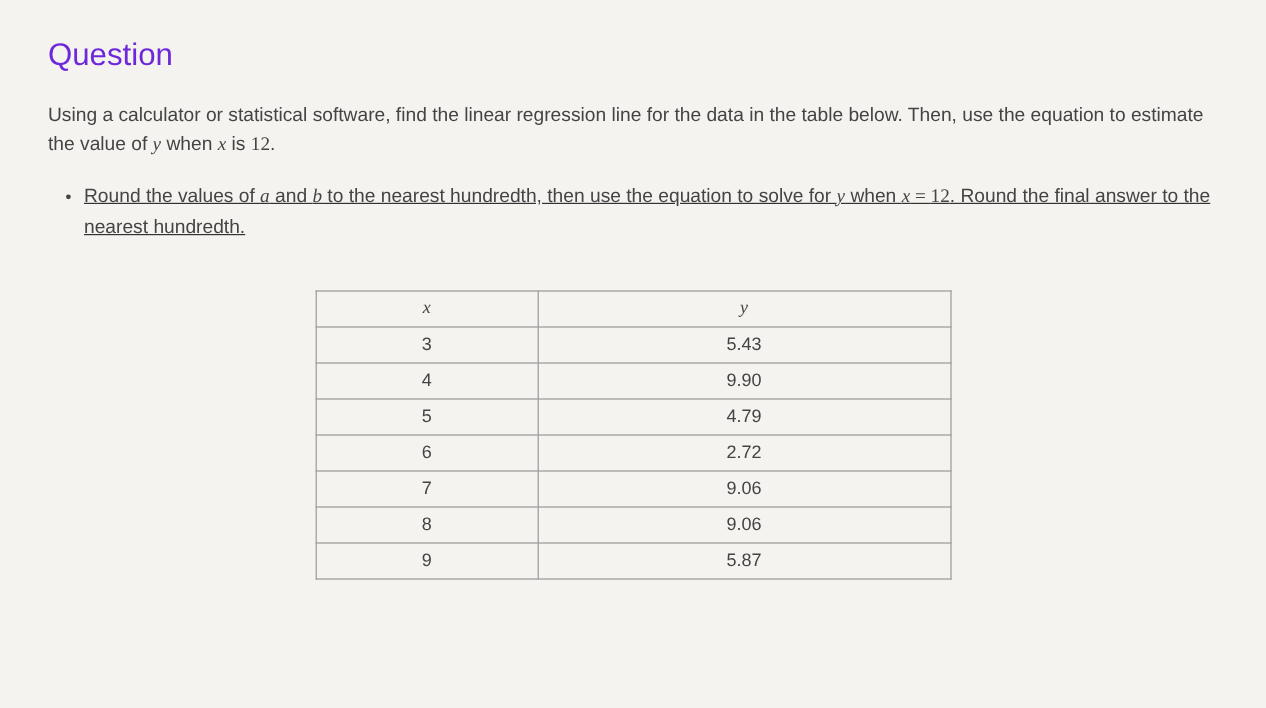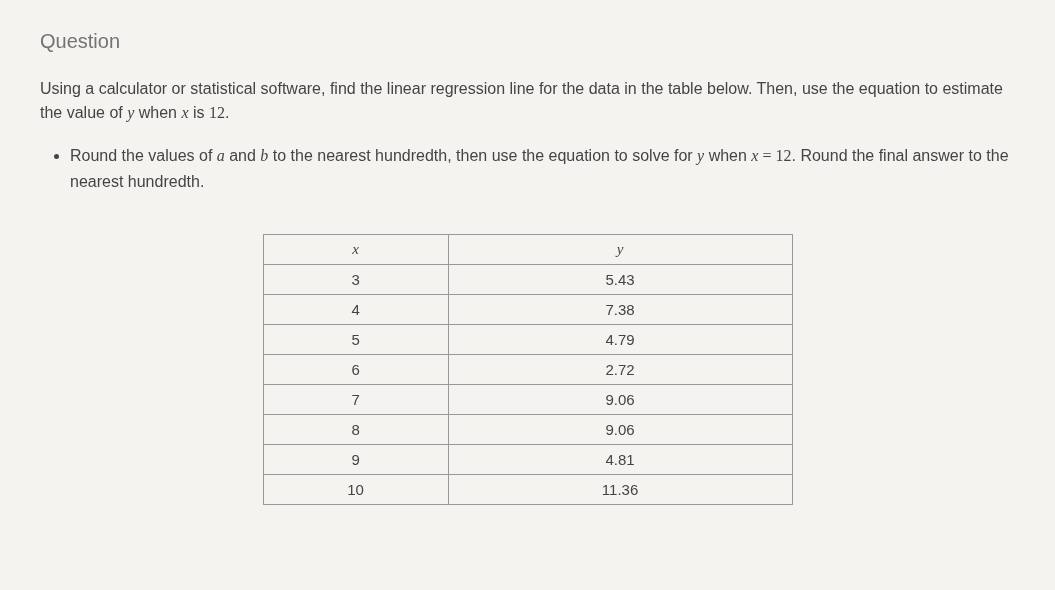--- a/index.html
+++ b/index.html
@@ -9,35 +9,36 @@
     }
     body {
       font-family: -apple-system, BlinkMacSystemFont, 'Segoe UI', Arial, sans-serif;
       background: #f5f3f0;
       width: 1055px;
       height: 590px;
       padding: 30px 40px;
       color: #333;
     }
     .question-title {
-      font-size: 20px;
+      font-size: 26px;
       font-weight: 500;
-      color: #737373;
+      color: #6d28d9;
       margin-bottom: 20px;
     }
     .question-body {
       font-size: 16px;
       line-height: 1.5;
       color: #444;
       margin-bottom: 18px;
       margin-top: 24px;
     }
     .bullet-list {
       padding-left: 30px;
       margin-bottom: 30px;
+      text-decoration: underline;
     }
     .bullet-item {
       font-size: 16px;
       line-height: 1.6;
       color: #444;
       list-style-type: disc;
     }
     .math-var {
       font-family: 'Times New Roman', serif;
       font-style: italic;
@@ -97,41 +98,37 @@
         <th class="col-y">y</th>
       </tr>
     </thead>
     <tbody>
       <tr>
         <td>3</td>
         <td>5.43</td>
       </tr>
       <tr>
         <td>4</td>
-        <td>7.38</td>
+        <td>9.90</td>
       </tr>
       <tr>
         <td>5</td>
         <td>4.79</td>
       </tr>
       <tr>
         <td>6</td>
         <td>2.72</td>
       </tr>
       <tr>
         <td>7</td>
         <td>9.06</td>
       </tr>
       <tr>
         <td>8</td>
         <td>9.06</td>
       </tr>
       <tr>
         <td>9</td>
-        <td>4.81</td>
-      </tr>
-      <tr>
-        <td>10</td>
-        <td>11.36</td>
+        <td>5.87</td>
       </tr>
     </tbody>
   </table>
 </div>
 
 </body></html>

